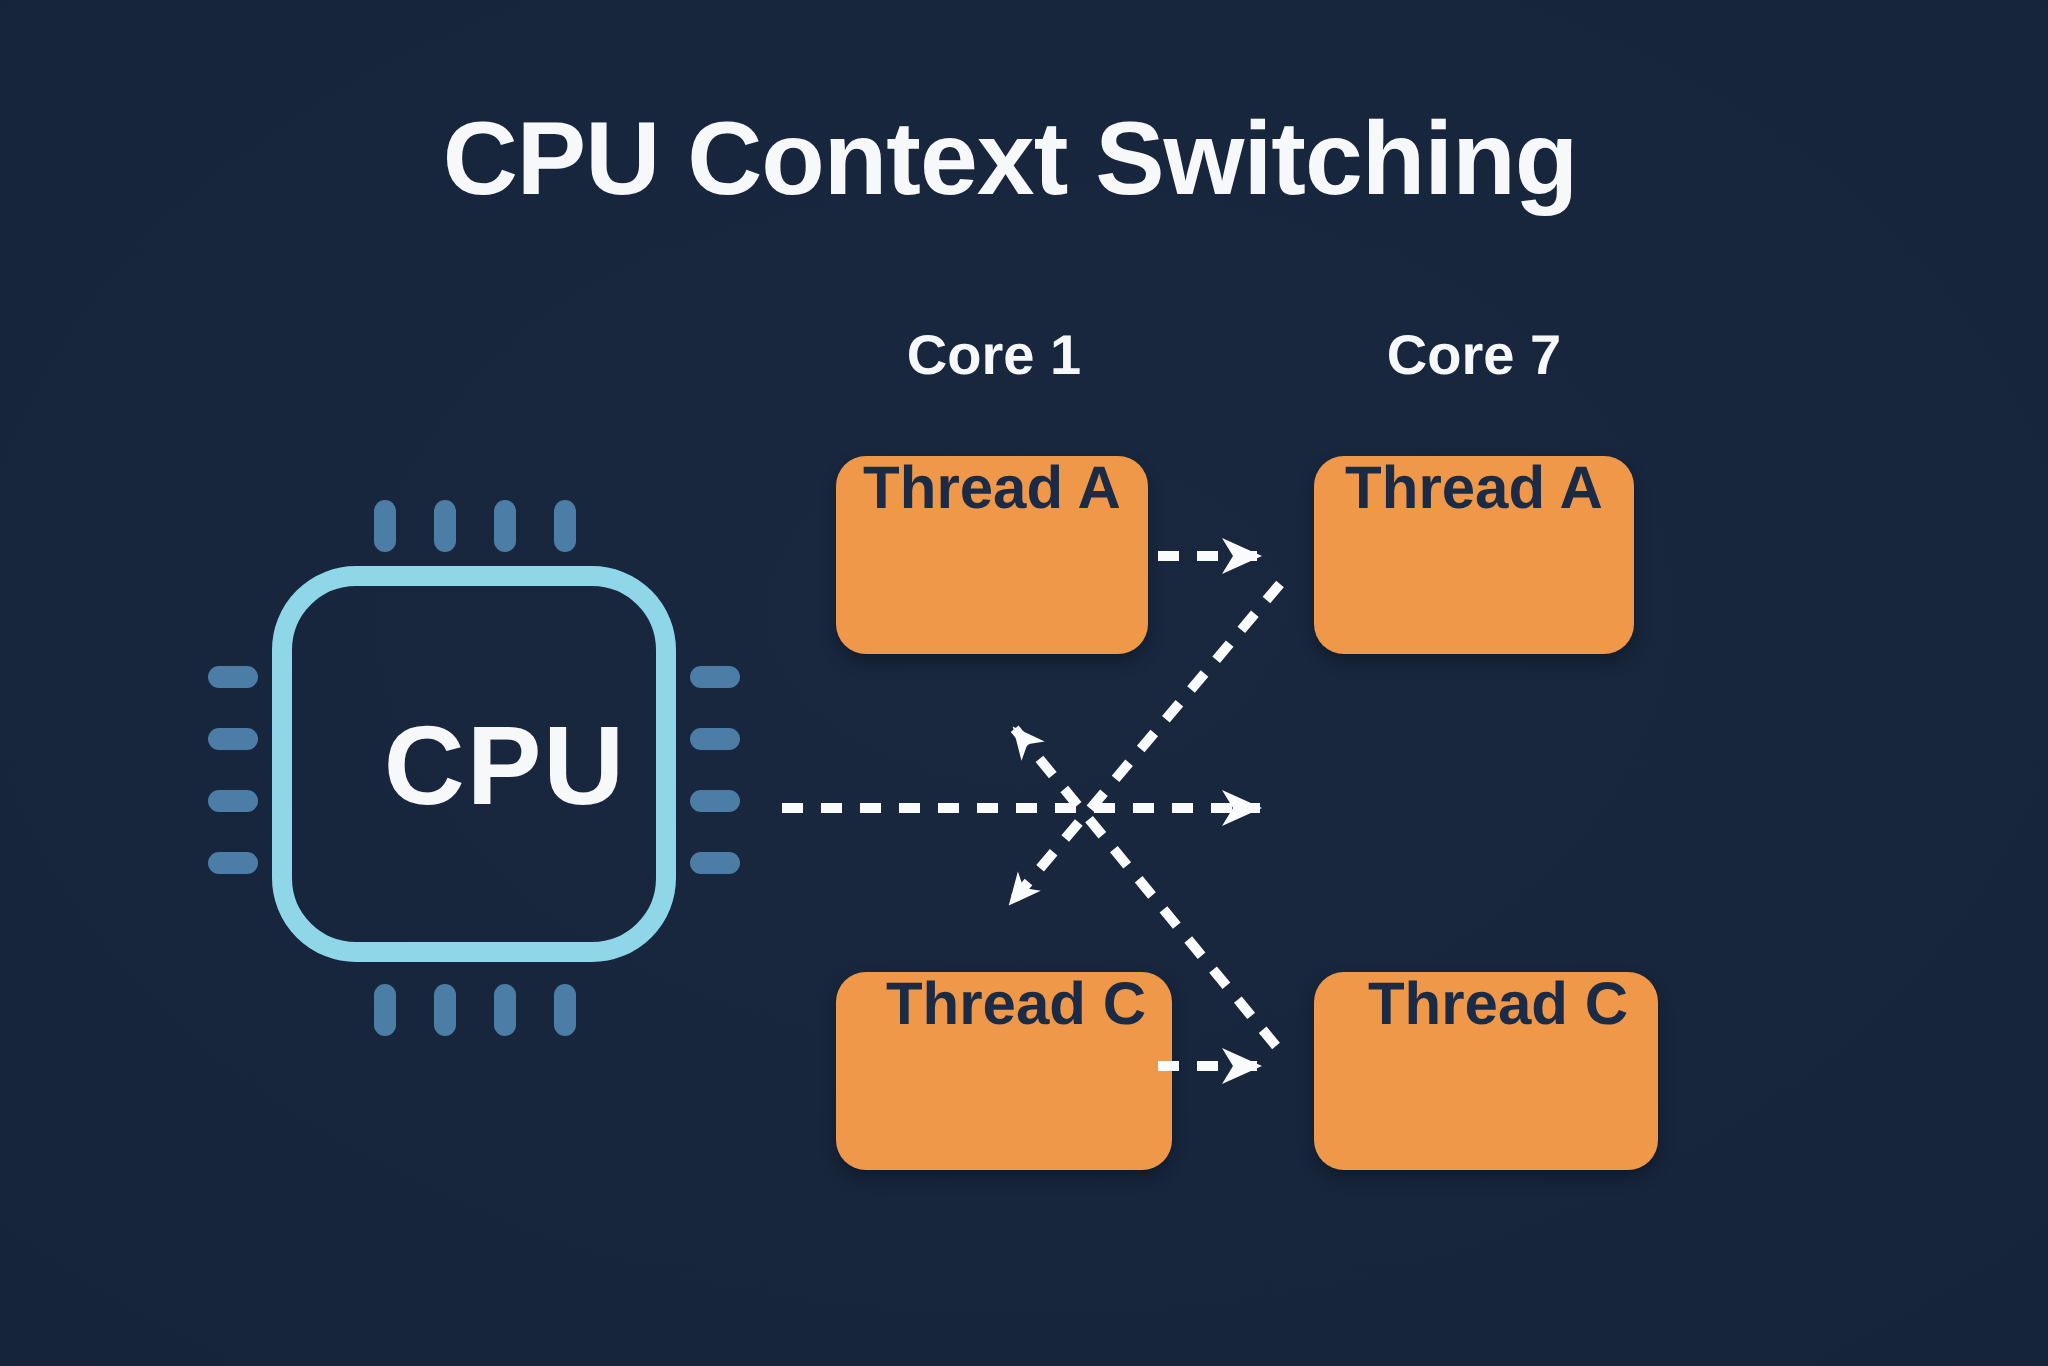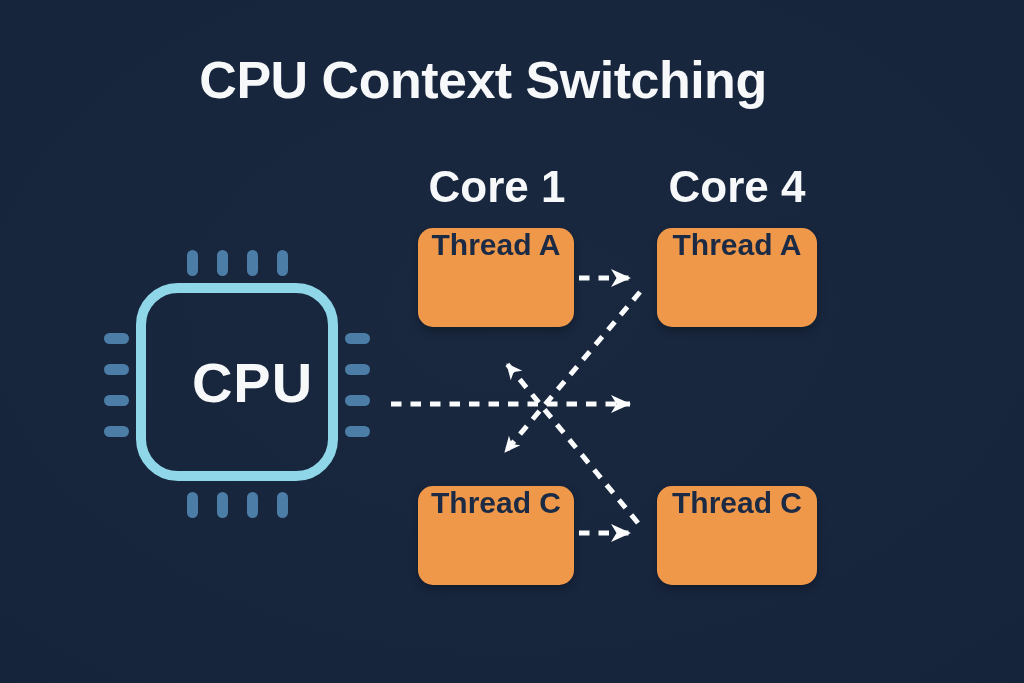--- a/index.html
+++ b/index.html
@@ -7,44 +7,44 @@
     width: 1024px; height: 683px; overflow: hidden;
     font-family: "Liberation Sans", sans-serif;
     background: var(--background, #16243c);
   }
   .canvas {
     position: relative; width: 1024px; height: 683px;
     background: radial-gradient(120% 120% at 50% 45%,
                 #19283f 0%, var(--background, #16243c) 55%, #121d30 100%);
   }
   .title {
-    position: absolute; left: 483px; top: 50px; transform: translateX(-50%);
+    position: absolute; left: 505px; top: 50px; transform: translateX(-50%);
     color: var(--title, #f7f8fa); font-size: 52px; font-weight: 700;
     letter-spacing: -0.5px; white-space: nowrap;
   }
   .core-label {
     position: absolute; top: 162px; transform: translateX(-50%);
-    color: var(--title, #f7f8fa); font-size: 44px; font-weight: 700;
+    color: var(--title, #f7f8fa); font-size: 28px; font-weight: 700;
     white-space: nowrap;
   }
   .core-label.c1 { left: 497px; }
   .core-label.c2 { left: 737px; }
   .thread-box {
     position: absolute; width: 156px; height: 99px; border-radius: 15px;
     display: flex; align-items: flex-start; justify-content: center;
     color: var(--boxText, #1b2b45); font-size: 30px; font-weight: 700;
     box-shadow: 0 4px 8px rgba(0,0,0,0.28);
   }
   .thread-box[data-color="orange"] { background: var(--orange, #f0984a); }
   .thread-box[data-color="blue"]   { background: var(--blue, #4d95d0); }
   .col1 { left: 418px; }
   .col2 { left: 657px; width: 160px; }
   .row-a { top: 228px; }
   .row-b { top: 357px; }
-  .row-c { top: 486px; }
+  .row-c { top: 486px; padding-left: 12px; }
 
   
   .chip-body {
     position: absolute; left: 136px; top: 283px; width: 202px; height: 198px;
     box-sizing: border-box; border: 10px solid var(--chipOutline, #8fd6e8);
     border-radius: 42px;
     display: flex; align-items: center; justify-content: center; padding-left: 31px;
   }
   .chip-label {
     color: var(--title, #f7f8fa); font-size: 56px; font-weight: 700;
@@ -83,21 +83,21 @@
     <div class="pin h" style="left:345px; top:333px;"></div>
     <div class="pin h" style="left:345px; top:364px;"></div>
     <div class="pin h" style="left:345px; top:395px;"></div>
     <div class="pin h" style="left:345px; top:426px;"></div>
     <div class="chip-body">
       <span class="chip-label">CPU</span>
     </div>
   </div>
 
   <div class="core-label c1">Core 1</div>
-  <div class="core-label c2">Core 4</div>
+  <div class="core-label c2">Core 7</div>
 
   <div class="thread-box col1 row-a" data-color="orange">
     <span>Thread A</span>
   </div>
   <div class="thread-box col1 row-c" data-color="orange">
     <span>Thread C</span>
   </div>
 
   <div class="thread-box col2 row-a" data-color="orange">
     <span>Thread A</span>

